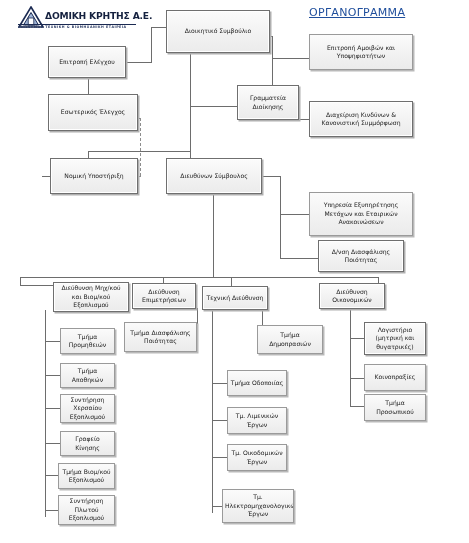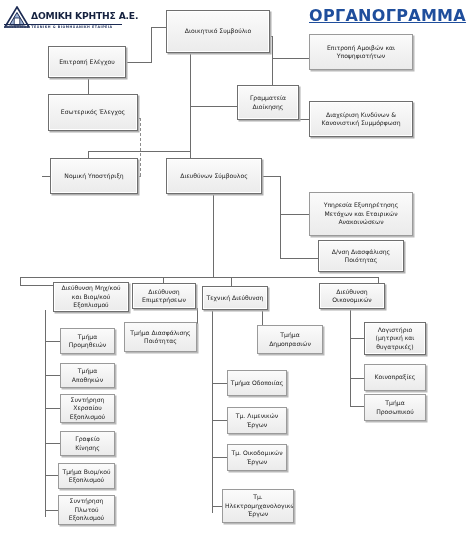--- a/index.html
+++ b/index.html
@@ -14,21 +14,21 @@
     position: relative;
     width: 469px;
     height: 543px;
     background: #ffffff;
     overflow: hidden;
   }
 
   
   .logo-wrap {
     position: absolute;
-    left: 4px;
+    left: 18px;
     top: 4px;
     width: 124px;
     height: 34px;
   }
   .logo-mark {
     position: absolute;
     left: 0px;
     top: 2px;
     width: 26px;
     height: 22px;
@@ -60,22 +60,22 @@
     letter-spacing: 0.5px;
     color: #2a3a63;
     white-space: nowrap;
   }
 
   
   .chart-title {
     position: absolute;
     left: 309px;
     top: 6px;
-    font-size: 16px;
-    font-weight: bold;
+    font-size: 11px;
+    font-weight: normal;
     color: #1f4e9c;
     text-decoration: underline;
     letter-spacing: 0.3px;
     white-space: nowrap;
   }
 
   
   .node {
     position: absolute;
     box-sizing: border-box;

